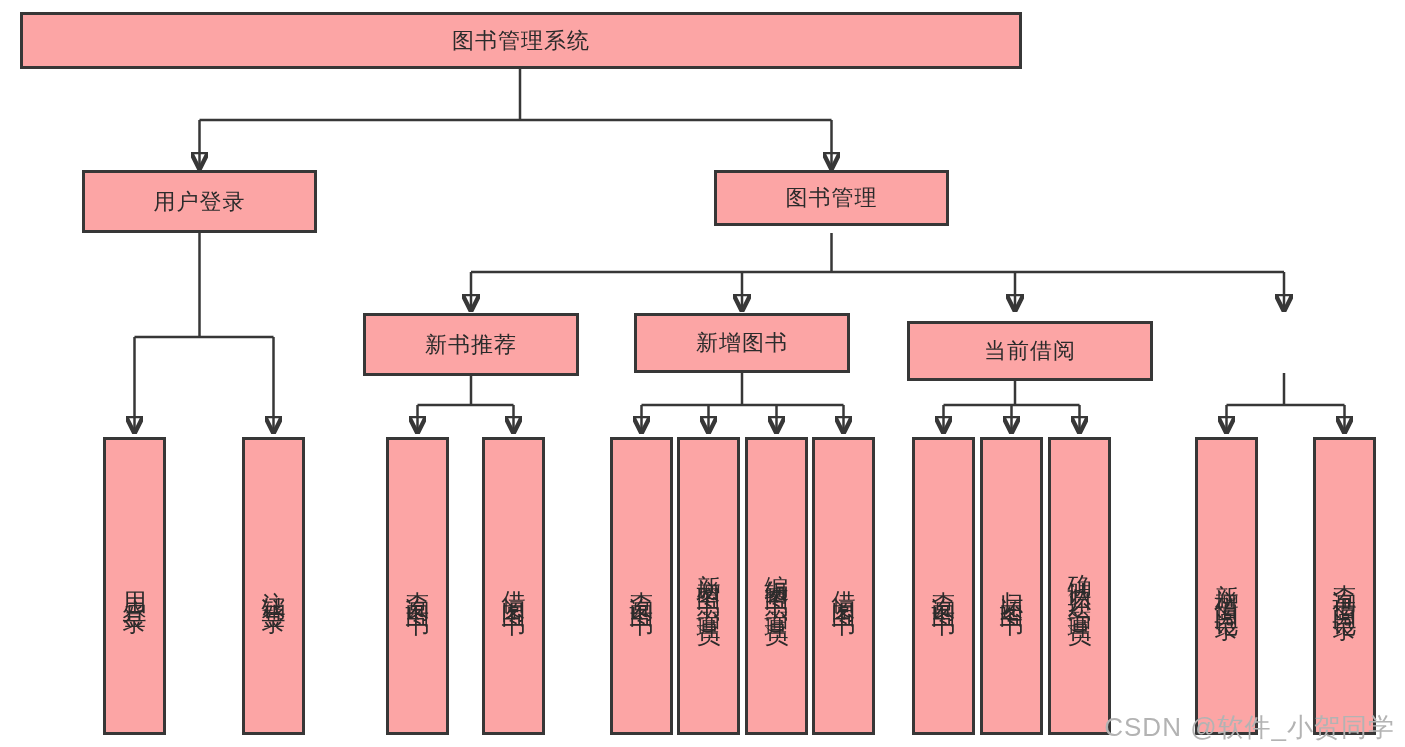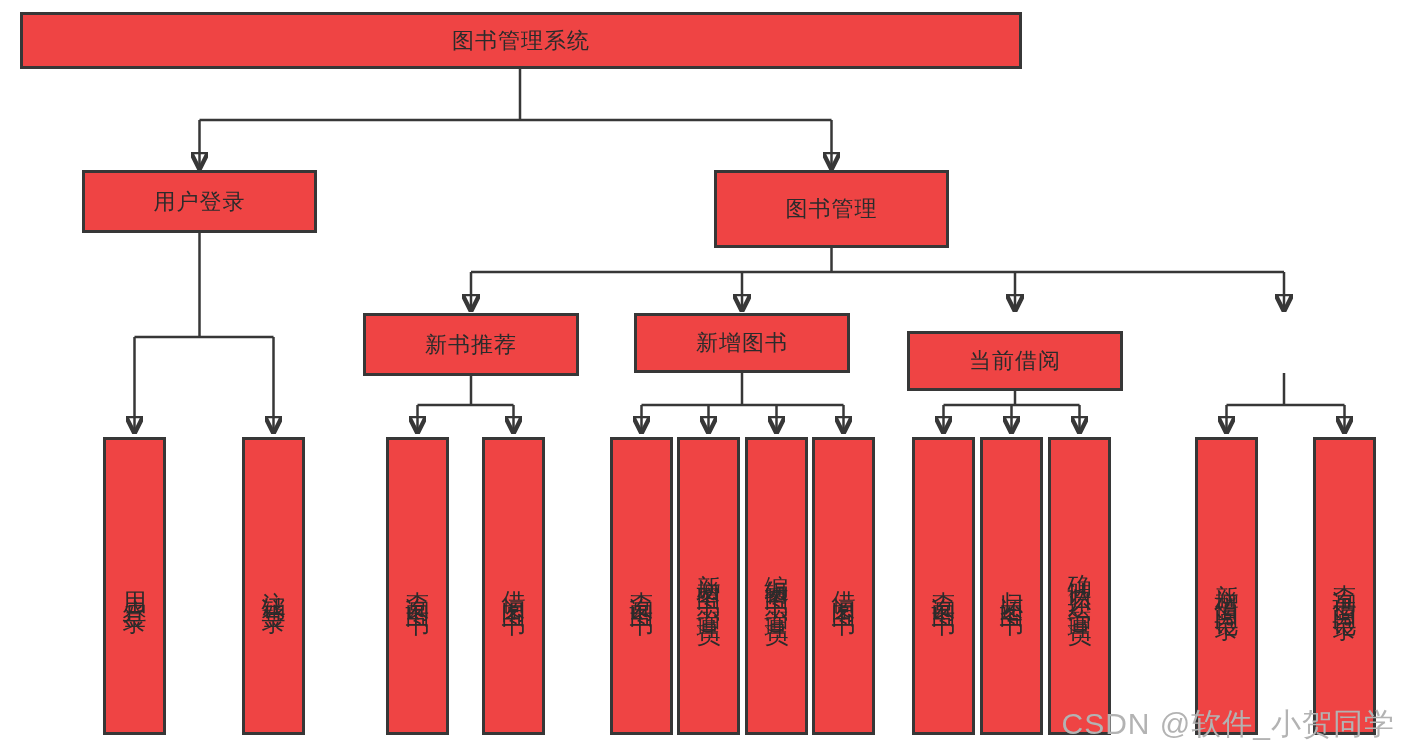--- a/index.html
+++ b/index.html
@@ -4,30 +4,30 @@
 <style>
   html,body{margin:0;padding:0;background:#ffffff;}
   .canvas{
     position:relative;width:1405px;height:747px;background:#ffffff;
     font-family:"Liberation Sans","DejaVu Sans",sans-serif;color:#2b2b2b;
     overflow:hidden;
   }
   .connectors{position:absolute;left:0;top:0;width:1405px;height:747px;}
   .connectors path{stroke:#373737;stroke-width:2.5;fill:none;}
   .node{
-    position:absolute;box-sizing:border-box;background:#ef4444;
+    position:absolute;box-sizing:border-box;background:#fca5a5;
     border:3px solid #373737;display:flex;align-items:center;justify-content:center;
   }
   .hnode span{font-size:22px;letter-spacing:1px;white-space:nowrap;}
   .vnode span{
     writing-mode:vertical-rl;text-orientation:mixed;
     font-size:24px;line-height:1;letter-spacing:7px;white-space:nowrap;
   }
   .watermark{
-    position:absolute;right:10px;bottom:2px;font-size:30px;color:#b3b3b3;
+    position:absolute;right:10px;bottom:2px;font-size:26px;color:#b3b3b3;
     letter-spacing:1px;white-space:nowrap;
   }
 </style>
 </head>
 <body>
 
 <div class="canvas">
 
   <svg class="connectors" width="1405" height="747" viewBox="0 0 1405 747" aria-hidden="true">
     <defs>
@@ -77,31 +77,31 @@
     <path d="M1344.5,405 V431" marker-end="url(#arrow)"></path>
   </svg>
 
   <div class="node hnode" style="left:20px;top:12px;width:1002px;height:57px">
     <span>图书管理系统</span>
   </div>
 
   <div class="node hnode" style="left:82px;top:170px;width:235px;height:63px">
     <span>用户登录</span>
   </div>
-  <div class="node hnode" style="left:714px;top:170px;width:235px;height:78px">
+  <div class="node hnode" style="left:714px;top:170px;width:235px;height:56px">
     <span>图书管理</span>
   </div>
 
   <div class="node hnode" style="left:363px;top:313px;width:216px;height:63px">
     <span>新书推荐</span>
   </div>
   <div class="node hnode" style="left:634px;top:313px;width:216px;height:60px">
     <span>新增图书</span>
   </div>
-  <div class="node hnode" style="left:907px;top:331px;width:216px;height:60px">
+  <div class="node hnode" style="left:907px;top:321px;width:246px;height:60px">
     <span>当前借阅</span>
   </div>
 
   <div class="node vnode" style="left:103px;top:437px;width:63px;height:298px">
     <span>用户登录</span>
   </div>
   <div class="node vnode" style="left:242px;top:437px;width:63px;height:298px">
     <span>注销登录</span>
   </div>
 

